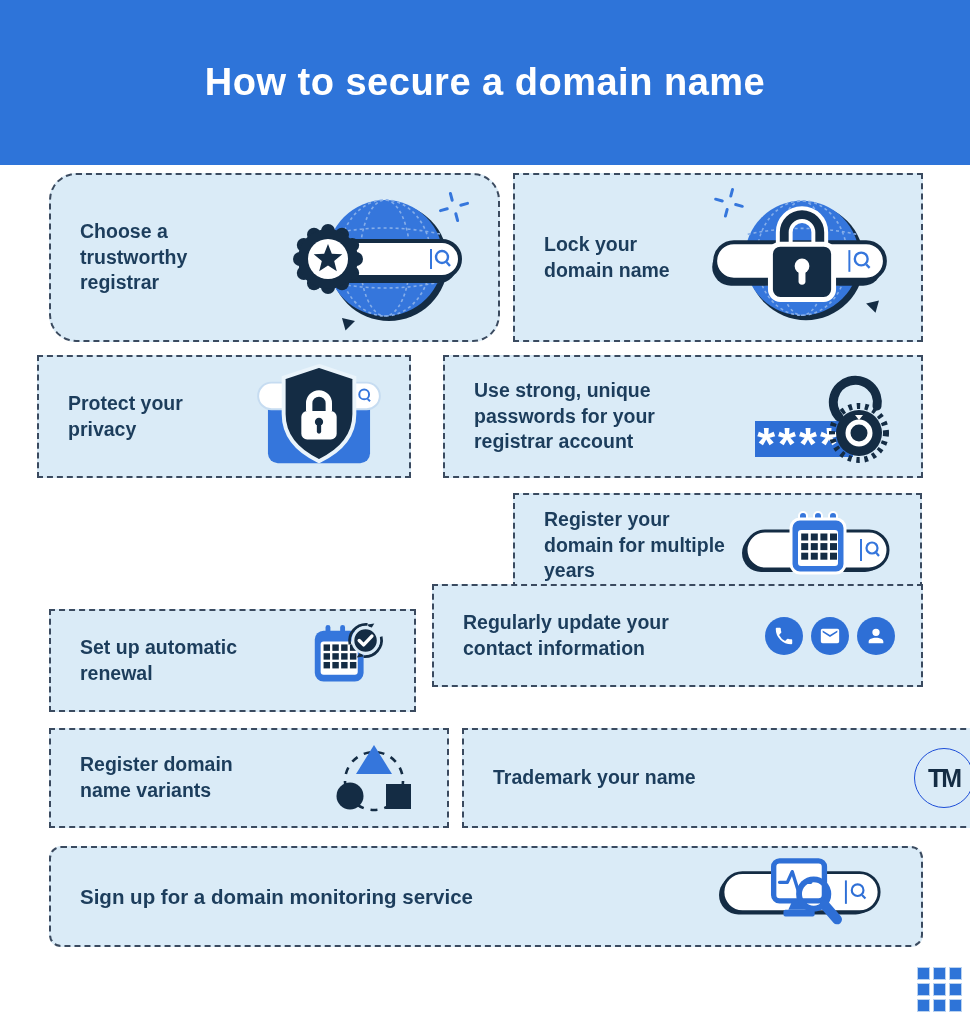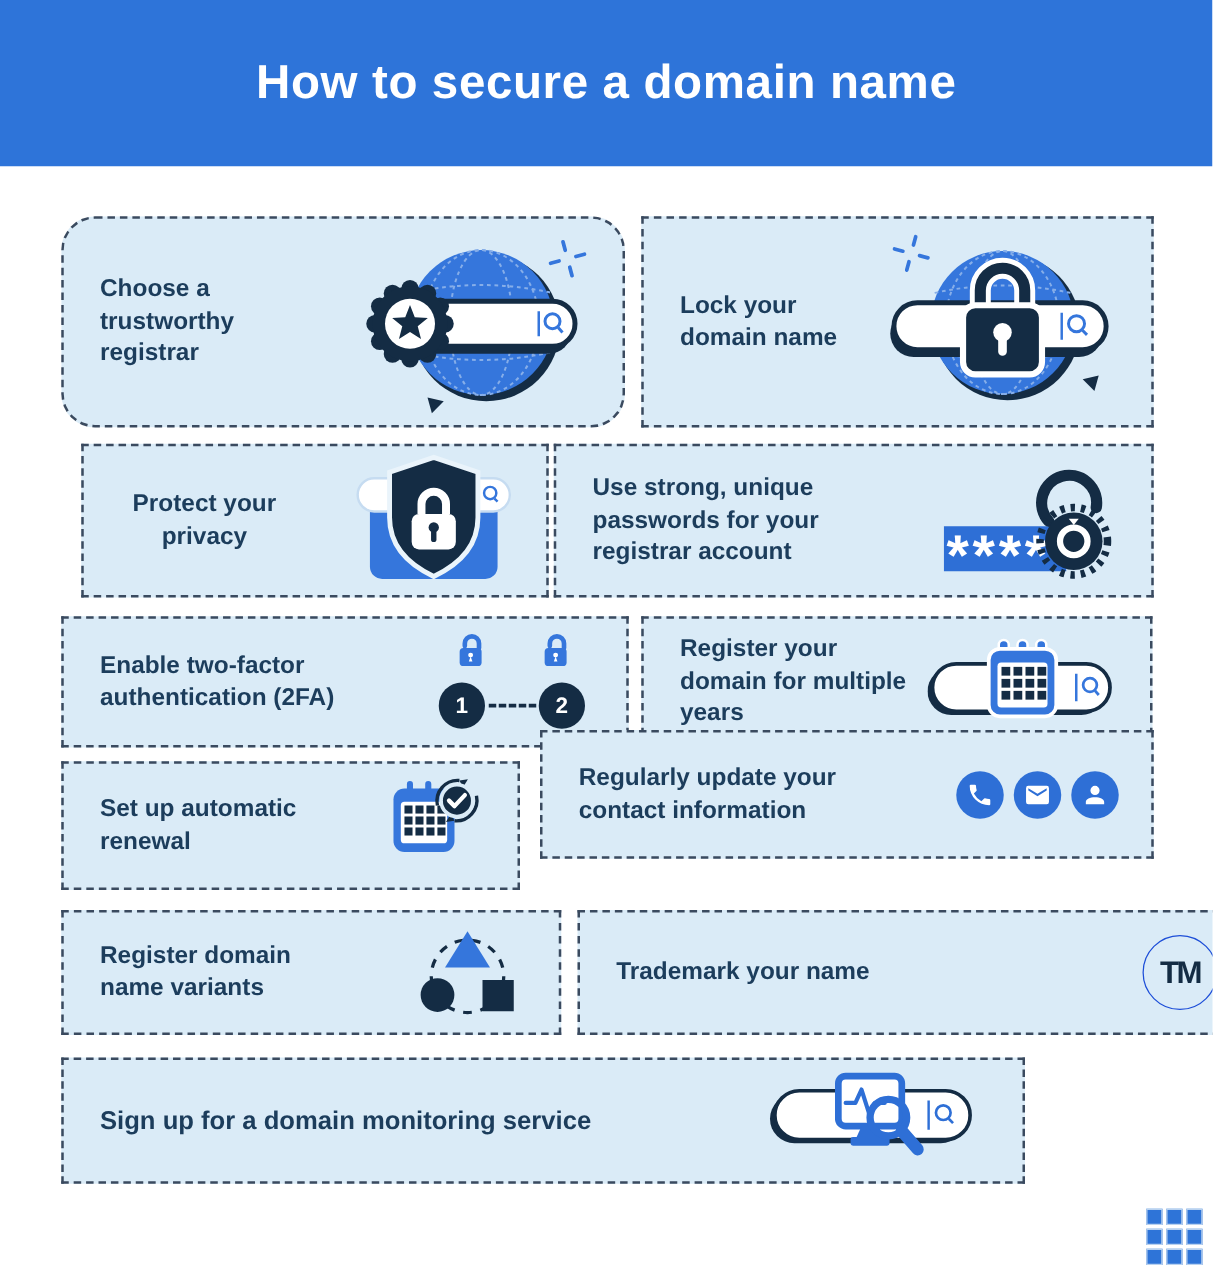--- a/index.html
+++ b/index.html
@@ -1,39 +1,39 @@
 <!DOCTYPE html>
 <html><head>
 <meta charset="utf-8">
 <style>
   html,body{margin:0;padding:0;}
   body{font-family:"Liberation Sans", sans-serif; background:#ffffff;}
   .page{position:relative; width:970px; height:1024px; background:#ffffff; overflow:hidden;}
 
-  .header{position:absolute; left:0; top:0; width:970px; height:133px; background:#2E74D9;
+  .header{position:absolute; left:0; top:0; width:970px; height:165px; background:#2E74D9;
           display:flex; align-items:center; justify-content:center;}
   .header h1{margin:0; color:#ffffff; font-size:38px; font-weight:700; letter-spacing:.5px;}
 
   .card{position:absolute; box-sizing:border-box; background:#DAEBF7;
         border:2px dashed #3A4A5F;
         display:flex; align-items:center; justify-content:space-between;
         padding:0 26px 0 29px;}
   .card-label{margin:0; color:#1C3D5C; font-weight:700; font-size:19.5px; line-height:1.33;}
 
   .c1{left:49px;  top:173px; width:451px; height:169px;border-radius:27px;}
   .c2{left:513px; top:173px; width:410px; height:169px;}
-  .c3{left:65px;  top:355px; width:374px; height:123px;text-align:center;}
+  .c3{left:37px;  top:355px; width:374px; height:123px;}
   .c4{left:443px; top:355px; width:480px; height:123px;}
   .c5{left:49px;  top:493px; width:454px; height:105px;}
   .c6{left:513px; top:493px; width:409px; height:105px;}
   .c7{left:49px;  top:609px; width:367px; height:103px;}
   .c8{left:432px; top:584px; width:491px; height:103px;}
   .c9{left:49px;  top:728px; width:400px; height:100px;}
   .c10{left:462px; top:728px; width:554px; height:100px;}
-  .c11{left:49px; top:846px; width:771px; height:101px; padding-right:36px;}
+  .c11{left:49px; top:846px; width:874px; height:101px; padding-right:36px;border-radius:12px;}
 
   .c1 .card-label{max-width:140px;}
   .c2 .card-label{max-width:150px;}
   .c3 .card-label{max-width:135px;}
   .c4 .card-label{max-width:200px;}
   .c5 .card-label{max-width:205px;}
   .c6 .card-label{max-width:215px;}
   .c7 .card-label{max-width:170px;}
   .c8 .card-label{max-width:220px;}
   .c9 .card-label{max-width:165px;}
@@ -175,40 +175,20 @@
       <rect x="0" y="54" width="98" height="36" fill="#2E6FD6"></rect>
       <text x="44" y="93" text-anchor="middle" font-size="46" font-weight="bold" fill="#ffffff" letter-spacing="3">****</text>
       <path d="M84,50 A22,22 0 1 1 122,39" fill="none" stroke="#142C44" stroke-width="9" stroke-linecap="round"></path>
       <circle cx="104" cy="66" r="27" fill="none" stroke="#142C44" stroke-width="6" stroke-dasharray="3.5,4.8"></circle>
       <circle cx="104" cy="66" r="23" fill="#142C44"></circle>
       <circle cx="104" cy="66" r="11" fill="none" stroke="#ffffff" stroke-width="5"></circle>
       <path d="M100,48 h8 l-4,5 z" fill="#ffffff"></path>
     </svg>
   </div>
 
-  <div class="card c5">
-    <p class="card-label">Enable two-factor authentication (2FA)</p>
-    <div class="tfa">
-      <svg class="tfa-lock tfa-lock-1" viewBox="0 0 30 27">
-        <path d="M10.5,10.5 V8.5 A5.5,5.5 0 0 1 21.5,8.5 V12" fill="none" stroke="#3576DC" stroke-width="3.6" stroke-linecap="round"></path>
-        <rect x="6.5" y="12" width="17" height="14" rx="3" fill="#3576DC"></rect>
-        <circle cx="15" cy="17.5" r="1.9" fill="#ffffff"></circle>
-        <path d="M15,18.5 l1.4,4 h-2.8 z" fill="#ffffff"></path>
-      </svg>
-      <svg class="tfa-lock tfa-lock-2" viewBox="0 0 30 27">
-        <path d="M10.5,10.5 V8.5 A5.5,5.5 0 0 1 21.5,8.5 V12" fill="none" stroke="#3576DC" stroke-width="3.6" stroke-linecap="round"></path>
-        <rect x="6.5" y="12" width="17" height="14" rx="3" fill="#3576DC"></rect>
-        <circle cx="15" cy="17.5" r="1.9" fill="#ffffff"></circle>
-        <path d="M15,18.5 l1.4,4 h-2.8 z" fill="#ffffff"></path>
-      </svg>
-      <div class="tfa-line"></div>
-      <div class="tfa-num tfa-num-1">1</div>
-      <div class="tfa-num tfa-num-2">2</div>
-    </div>
-  </div>
 
   <div class="card c6">
     <p class="card-label">Register your domain for multiple years</p>
     <svg class="icn" width="152" height="80" viewBox="0 0 152 80">
       <rect x="0" y="28" width="142" height="38" rx="19" fill="#142C44"></rect>
       <rect x="4" y="25" width="142" height="38" rx="19" fill="#ffffff" stroke="#142C44" stroke-width="3"></rect>
       <line x1="119" y1="33" x2="119" y2="55" stroke="#3576DC" stroke-width="2"></line>
       <circle cx="130" cy="42" r="5.5" fill="none" stroke="#3576DC" stroke-width="2.2"></circle>
       <line x1="134" y1="46.5" x2="137" y2="50" stroke="#3576DC" stroke-width="2.2"></line>
       <rect x="57" y="6" width="8" height="16" rx="4" fill="#3576DC" stroke="#ffffff" stroke-width="2"></rect>

